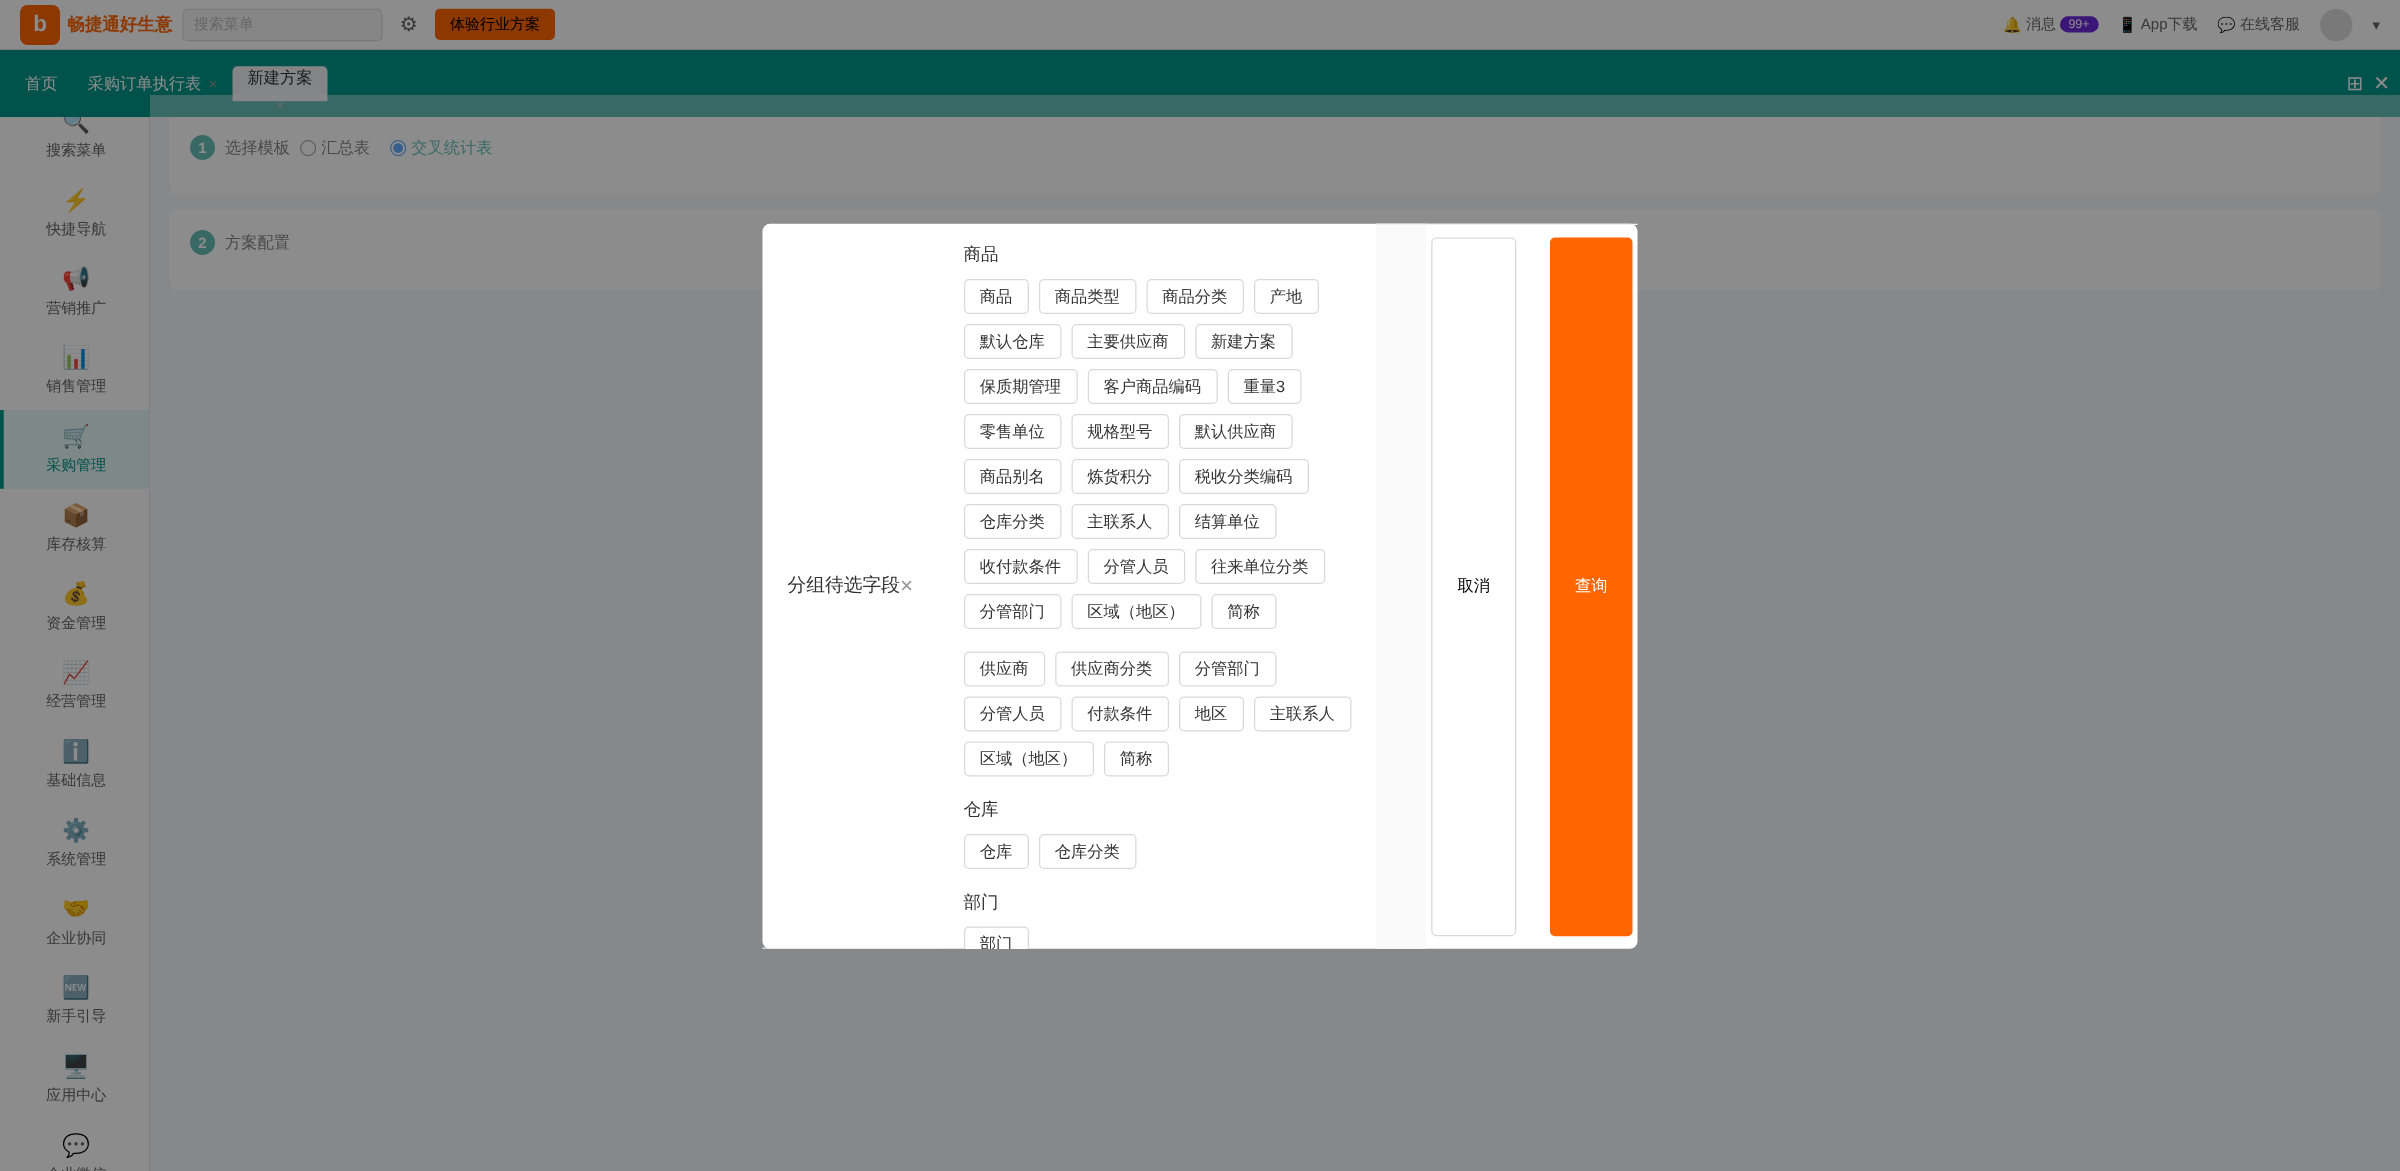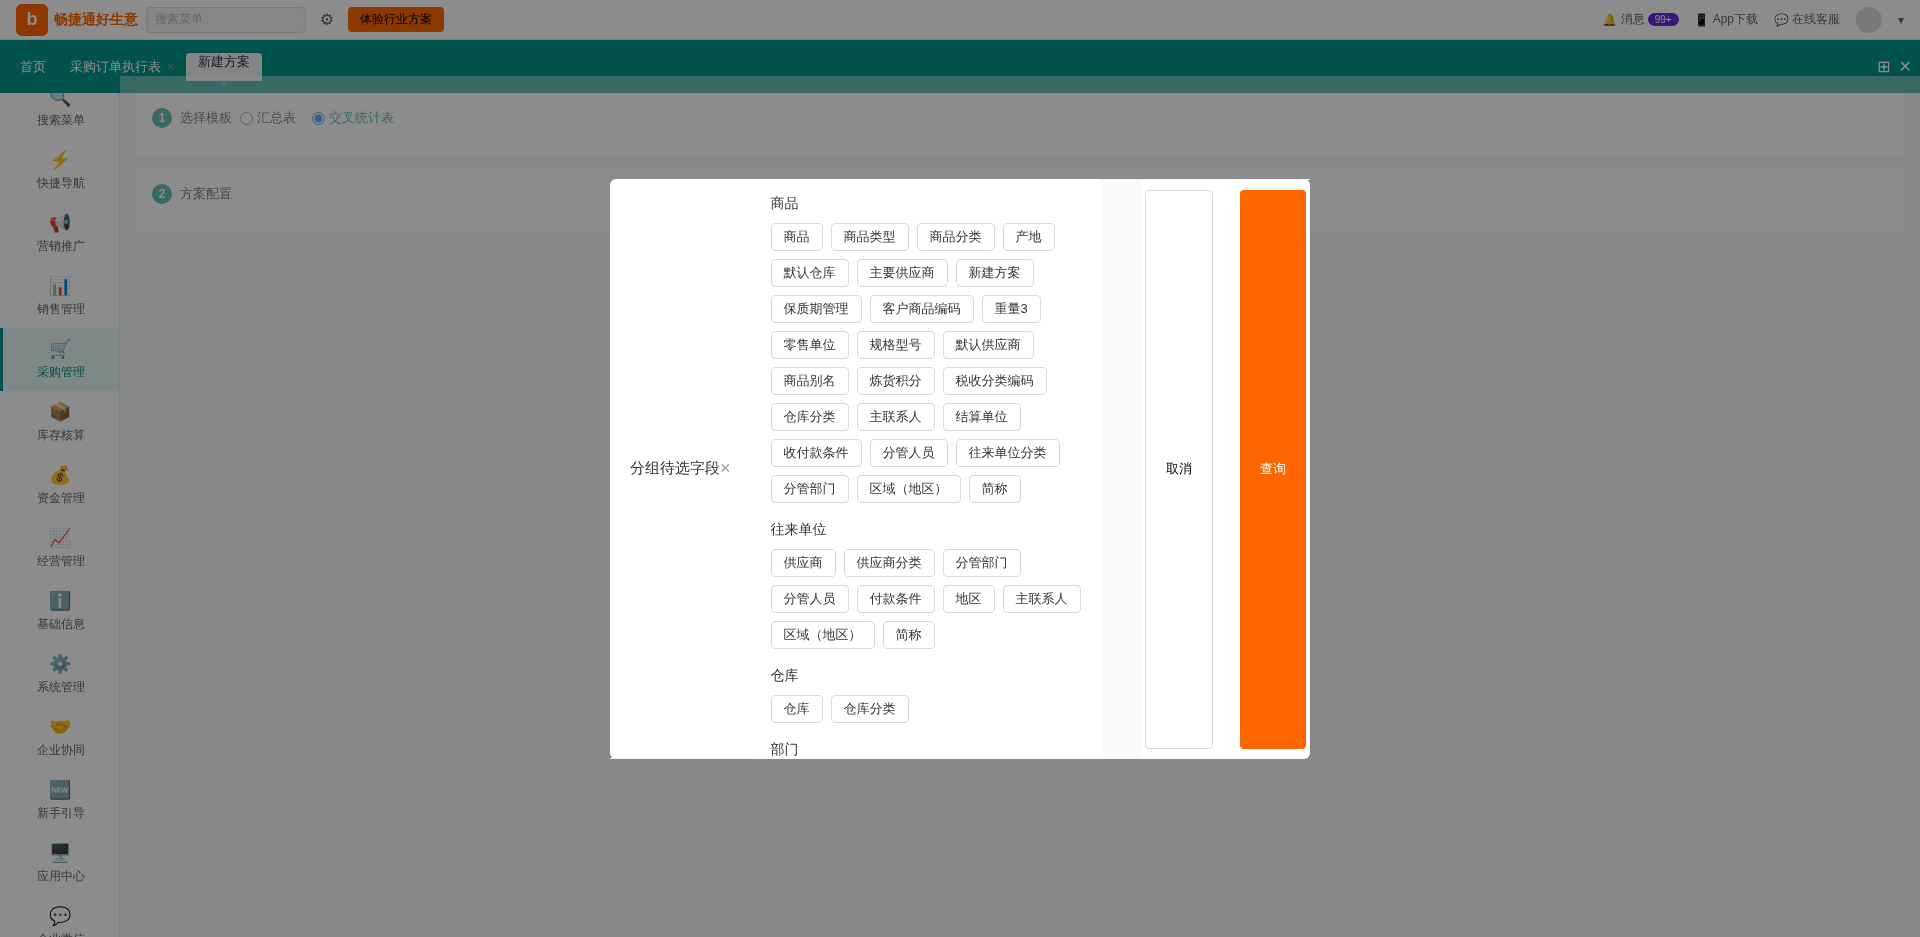--- a/index.html
+++ b/index.html
@@ -388,21 +388,20 @@
           <span class="field-tag">收付款条件</span>
           <span class="field-tag">分管人员</span>
           <span class="field-tag">往来单位分类</span>
           <span class="field-tag">分管部门</span>
           <span class="field-tag">区域（地区）</span>
           <span class="field-tag">简称</span>
         </div>
       </div>
 
       <div class="field-group">
-        <div class="field-group-title">往来单位</div>
         <div class="field-tags">
           <span class="field-tag">供应商</span>
           <span class="field-tag">供应商分类</span>
           <span class="field-tag">分管部门</span>
           <span class="field-tag">分管人员</span>
           <span class="field-tag">付款条件</span>
           <span class="field-tag">地区</span>
           <span class="field-tag">主联系人</span>
           <span class="field-tag">区域（地区）</span>
           <span class="field-tag">简称</span>

